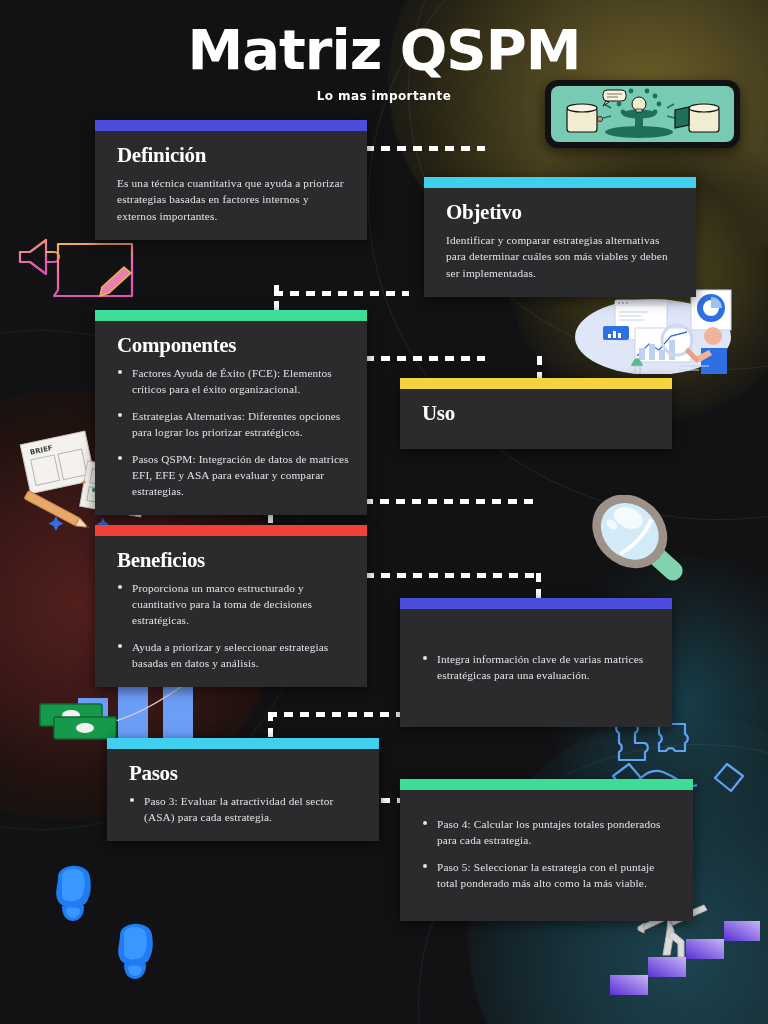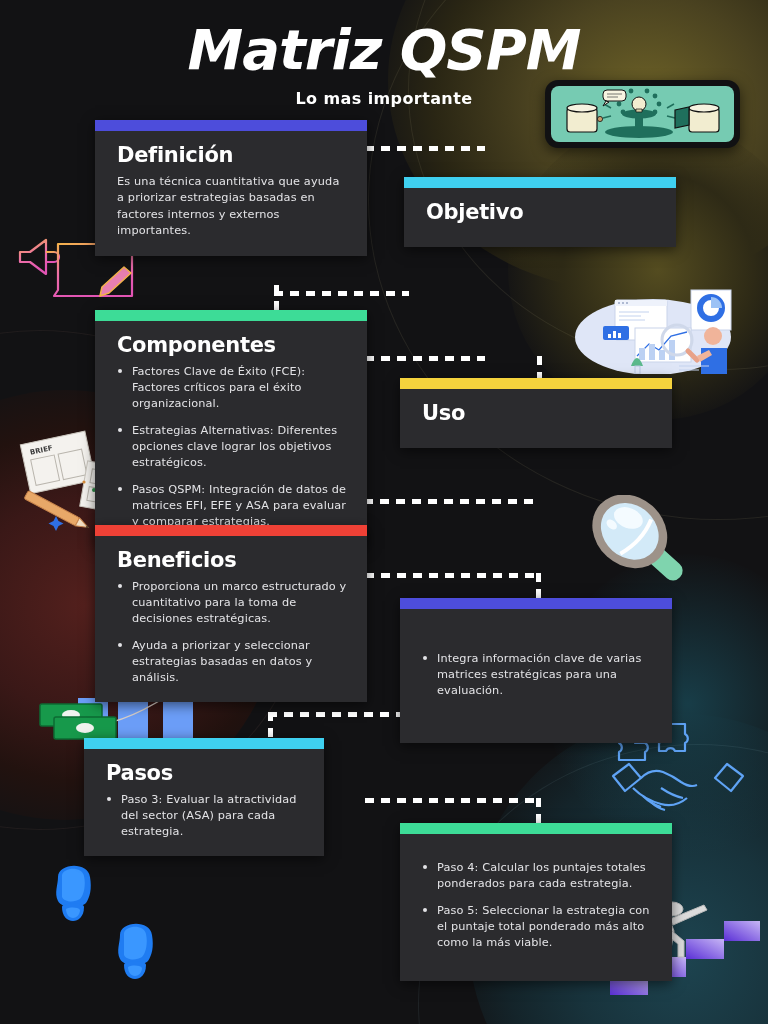--- a/index.html
+++ b/index.html
@@ -34,35 +34,35 @@
     right:-60px; bottom:170px; width:280px; height:300px;
     background:radial-gradient(ellipse at 50% 50%, #183d48 0%, rgba(18,18,20,0) 72%);
   }
   .swoosh { position:absolute; border:1px solid rgba(190,180,140,.11); border-radius:50%; }
 
   
   .header { position:absolute; top:0; left:0; width:768px; z-index:6; text-align:center; }
   .title {
     font-family:"DejaVu Sans", sans-serif;
     font-weight:bold; font-size:56px; color:#ffffff;
-    letter-spacing:-1px; margin-top:22px; line-height:1;font-style:italic;
+    letter-spacing:-1px; margin-top:22px; line-height:1;
   }
   .subtitle {
-    font-size:16px; font-weight:bold; color:#ffffff;
+    font-size:12px; font-weight:bold; color:#ffffff;
     letter-spacing:.4px; margin-top:11px;
   }
 
   
   .card {
     position:absolute; z-index:5;
     background:#2b2b2e;
     box-shadow:0 3px 12px rgba(0,0,0,.55);
   }
   .card-bar { height:11px; width:100%; }
-  .card-body { padding:12px 18px 16px 22px; }
+  .card-body { padding:12px 18px 16px 22px;font-family:Liberation Serif, serif; }
   .card-title {
     font-size:21px; font-weight:bold; color:#ffffff;
     letter-spacing:-.3px; margin-bottom:7px;
   }
   .card-text {
     font-size:11.3px; color:#e3e3e6; line-height:1.45;
     letter-spacing:.15px;
   }
   .bullets { list-style:none; }
   .bullets li {
@@ -70,27 +70,27 @@
     font-size:11.3px; color:#e3e3e6; line-height:1.42; letter-spacing:.12px;
   }
   .bullets li:last-child { margin-bottom:0; }
   .bullets li::before {
     content:""; position:absolute; left:1px; top:5px;
     width:4px; height:4px; border-radius:50%; background:#e3e3e6;
   }
 
   
   #card-definicion { left:95px;  top:120px; width:272px; }
-  #card-objetivo   { left:404px; top:177px; width:272px; }
+  #card-objetivo   { left:424px; top:177px; width:272px; }
   #card-componentes{ left:95px;  top:310px; width:272px; }
   #card-uso        { left:400px; top:378px; width:272px; }
   #card-beneficios { left:95px;  top:525px; width:272px; }
   #card-integra    { left:400px; top:598px; width:272px; }
-  #card-pasos      { left:84px;  top:738px; width:240px; }
-  #card-pasos45    { left:400px; top:823px; width:272px; }
+  #card-pasos      { left:107px;  top:738px; width:272px; }
+  #card-pasos45    { left:400px; top:779px; width:293px; }
   #card-integra .card-body { padding-top:42px; padding-bottom:44px; }
   #card-pasos45 .card-body { padding-top:26px; padding-bottom:30px; }
 
   
   .dash-h {
     position:absolute; height:5px; z-index:4;
     background-image:repeating-linear-gradient(to right,#ffffff 0 9px, rgba(0,0,0,0) 9px 16px);
   }
   .dash-v {
     position:absolute; width:5px; z-index:4;
@@ -418,30 +418,31 @@
   <div class="card-body">
     <div class="card-title">Definición</div>
     <div class="card-text">Es una técnica cuantitativa que ayuda a priorizar estrategias basadas en factores internos y externos importantes.</div>
   </div>
 </div>
 
 <div class="card" id="card-objetivo">
   <div class="card-bar" style="background:#3fd0f0;"></div>
   <div class="card-body">
     <div class="card-title">Objetivo</div>
+    <div class="card-text">Identificar y comparar estrategias alternativas para determinar cuáles son más viables y deben ser implementadas.</div>
   </div>
 </div>
 
 <div class="card" id="card-componentes">
   <div class="card-bar" style="background:#3ddc97;"></div>
   <div class="card-body">
     <div class="card-title">Componentes</div>
     <ul class="bullets">
-      <li>Factores Clave de Éxito (FCE): Factores críticos para el éxito organizacional.</li>
-      <li>Estrategias Alternativas: Diferentes opciones clave lograr los objetivos estratégicos.</li>
+      <li>Factores Ayuda de Éxito (FCE): Elementos críticos para el éxito organizacional.</li>
+      <li>Estrategias Alternativas: Diferentes opciones para lograr los priorizar estratégicos.</li>
       <li>Pasos QSPM: Integración de datos de matrices EFI, EFE y ASA para evaluar y comparar estrategias.</li>
     </ul>
   </div>
 </div>
 
 <div class="card" id="card-uso">
   <div class="card-bar" style="background:#f5d33d;"></div>
   <div class="card-body">
     <div class="card-title">Uso</div>
   </div>

